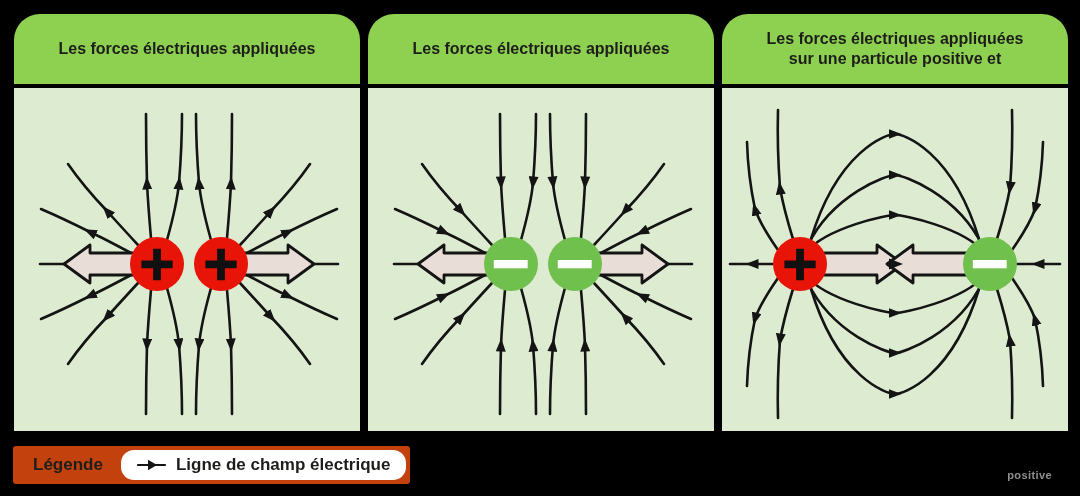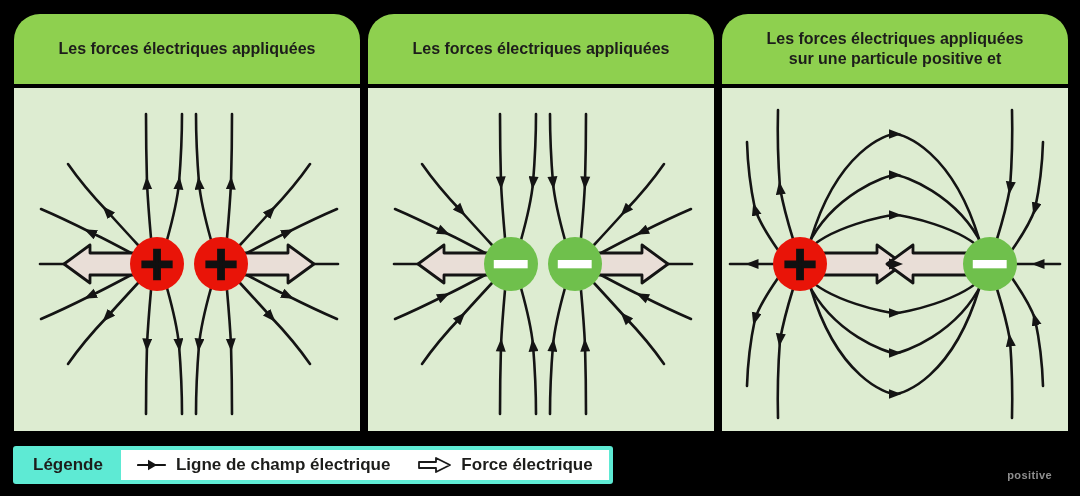--- a/index.html
+++ b/index.html
@@ -16,25 +16,25 @@
     color:#1d1d1b;margin-bottom:4px;padding:0 10px;box-sizing:border-box;
   }
   .header span{display:block;white-space:nowrap;}
   svg.diagram{display:block;background:#ddecd1;}
   .fl path{fill:none;stroke:#141414;stroke-width:2.6;stroke-linecap:round;}
   .force{fill:#e9ded7;stroke:#141414;stroke-width:2.8;stroke-linejoin:round;}
   .sign{font-family:"DejaVu Sans","Liberation Sans",sans-serif;font-weight:700;text-anchor:middle;}
   .sign-pos{font-size:46px;fill:#101010;stroke:#101010;stroke-width:2.5;}
   .sign-neg{font-size:50px;fill:#ffffff;stroke:#ffffff;stroke-width:2.5;}
   .legend{
-    position:absolute;left:13px;top:446px;height:38px;background:#5eead4;
+    position:absolute;left:13px;top:446px;height:38px;background:#c2410c;
     border-radius:3px;display:flex;align-items:stretch;color:#1d1d1b;
   }
   .legend-title{display:flex;align-items:center;padding:0 18px 0 20px;font-weight:700;font-size:17px;}
-  .legend-inner{background:#ffffff;margin:4px 4px 4px 0;display:flex;align-items:center;gap:28px;padding:0 16px;}
+  .legend-inner{background:#ffffff;margin:4px 4px 4px 0;display:flex;align-items:center;gap:28px;padding:0 16px;border-radius:13px;}
   .legend-item{display:flex;align-items:center;gap:9px;font-size:17px;font-weight:600;}
   .legend-item svg{display:block;}
   .watermark{position:absolute;right:28px;top:469px;font-size:11px;font-weight:700;color:#8f8f8f;letter-spacing:0.4px;}
 </style>
 </head>
 <body>
 
 <svg width="0" height="0" style="position:absolute" aria-hidden="true">
   <defs>
     <marker id="aOut" markerUnits="userSpaceOnUse" markerWidth="14" markerHeight="12" refX="6.5" refY="5" orient="auto">
@@ -158,23 +158,17 @@
   <div class="legend">
     <span class="legend-title">Légende</span>
     <div class="legend-inner">
       <span class="legend-item">
         <svg width="30" height="14" viewBox="0 0 30 14">
           <path d="M1,7 L28,7" stroke="#141414" stroke-width="2.2" stroke-linecap="round" fill="none"></path>
           <path d="M11,1.8 L20,7 L11,12.2 Z" fill="#141414"></path>
         </svg>
         <span>Ligne de champ électrique</span>
       </span>
-      <span class="legend-item">
-        <svg width="34" height="18" viewBox="0 0 34 18">
-          <polygon points="1,6 18,6 18,2 32,9 18,16 18,12 1,12" fill="#ffffff" stroke="#1a1a1a" stroke-width="1.8" stroke-linejoin="round"></polygon>
-        </svg>
-        <span>Force électrique</span>
-      </span>
     </div>
   </div>
 
   <div class="watermark">positive</div>
 </div>
 
 </body></html>

